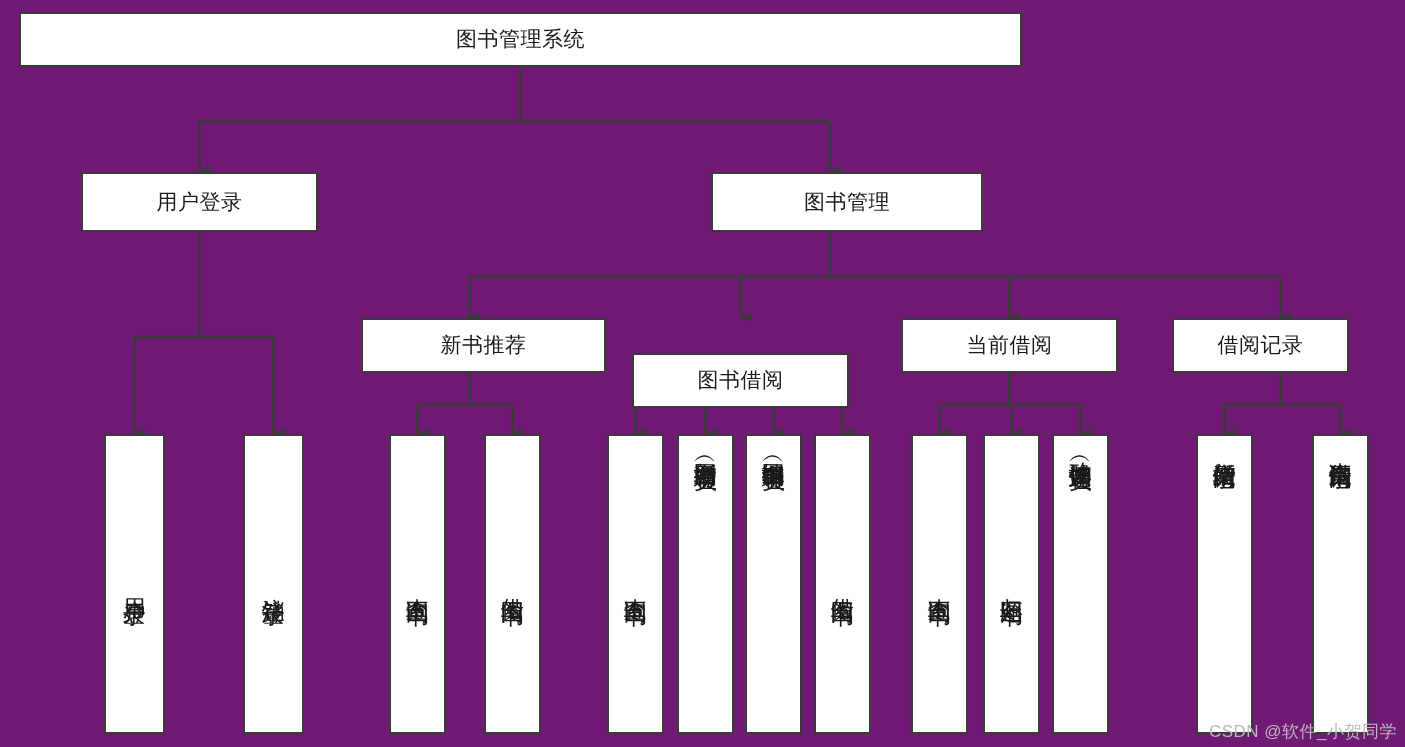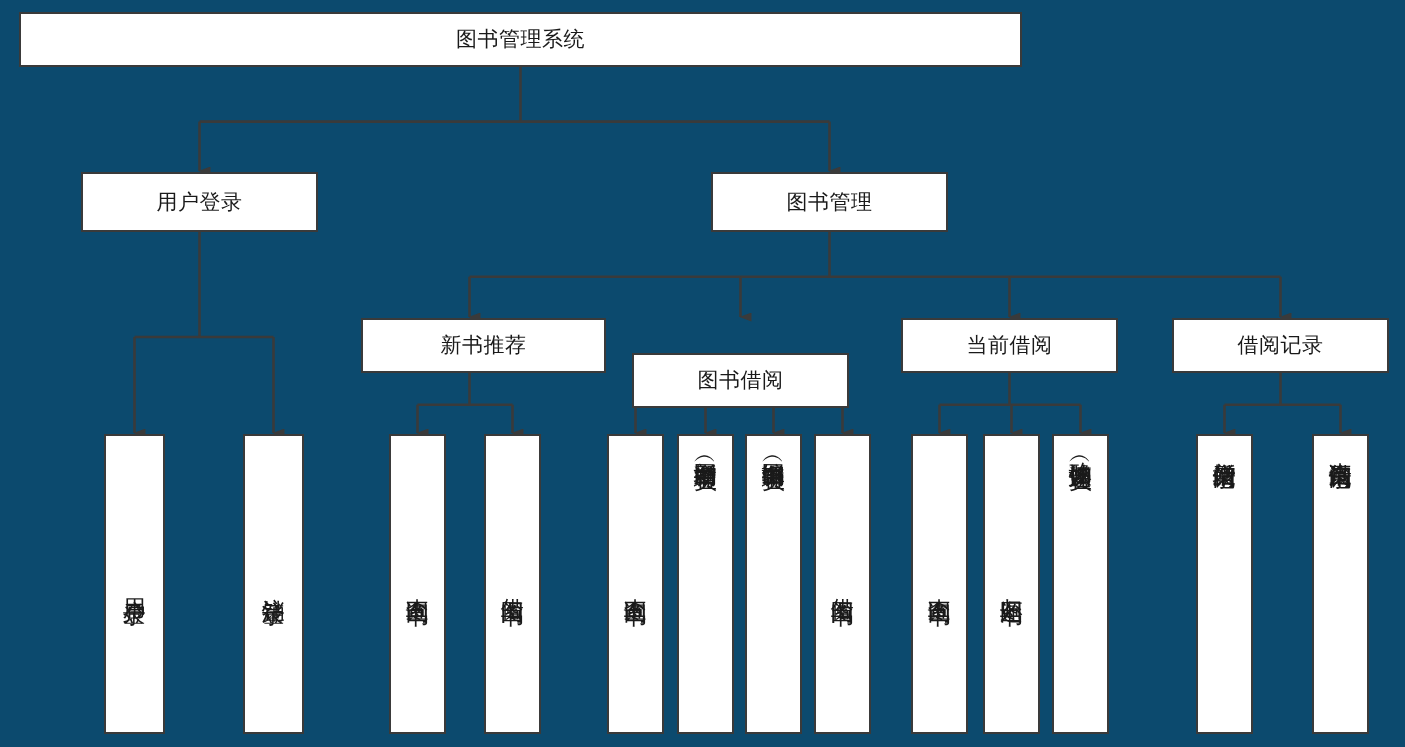--- a/index.html
+++ b/index.html
@@ -5,21 +5,21 @@
 <style>
   html, body {
     margin: 0;
     padding: 0;
     background: #ffffff;
   }
   #canvas {
     position: relative;
     width: 1405px;
     height: 747px;
-    background: #0c4a6e;
+    background: #701a75;
     font-family: "Liberation Sans", "DejaVu Sans", sans-serif;
     overflow: hidden;
   }
   #edges {
     position: absolute;
     left: 0;
     top: 0;
     width: 1405px;
     height: 747px;
     pointer-events: none;
@@ -121,33 +121,33 @@
       </g>
   </svg>
 
   <div id="nodes">
       <div class="node horiz" style="left: 19px; top: 12px; width: 1003px; height: 55px;">
         <span class="label">图书管理系统</span>
       </div>
       <div class="node horiz" style="left: 81px; top: 172px; width: 237px; height: 60px;">
         <span class="label">用户登录</span>
       </div>
-      <div class="node horiz" style="left: 711px; top: 172px; width: 237px; height: 60px;">
+      <div class="node horiz" style="left: 711px; top: 172px; width: 272px; height: 60px;">
         <span class="label">图书管理</span>
       </div>
       <div class="node horiz" style="left: 361px; top: 318px; width: 245px; height: 55px;">
         <span class="label">新书推荐</span>
       </div>
       <div class="node horiz" style="left: 632px; top: 318px; width: 217px; height: 55px; margin-top: 35px;">
         <span class="label">图书借阅</span>
       </div>
       <div class="node horiz" style="left: 901px; top: 318px; width: 217px; height: 55px; justify-content: center;">
         <span class="label">当前借阅</span>
       </div>
-      <div class="node horiz" style="left: 1172px; top: 318px; width: 217px; height: 55px;">
+      <div class="node horiz" style="left: 1172px; top: 318px; width: 177px; height: 55px;">
         <span class="label">借阅记录</span>
       </div>
       <div class="node vert centered" style="left: 104px; top: 434px; width: 61px; height: 300px;">
         <span class="label">用户登录</span>
       </div>
       <div class="node vert centered" style="left: 243px; top: 434px; width: 61px; height: 300px;">
         <span class="label">注销登录</span>
       </div>
       <div class="node vert centered" style="left: 389px; top: 434px; width: 57px; height: 300px;">
         <span class="label">查询图书</span>
@@ -177,13 +177,14 @@
         <span class="label">确认归还（管理员）</span>
       </div>
       <div class="node vert tall" style="left: 1196px; top: 434px; width: 57px; height: 300px;">
         <span class="label">新增借阅记录</span>
       </div>
       <div class="node vert tall" style="left: 1312px; top: 434px; width: 57px; height: 300px;">
         <span class="label">查询借阅记录</span>
       </div>
     </div>
 
+  <div id="watermark">CSDN @软件_小贺同学</div>
 </div>
 
 </body></html>

